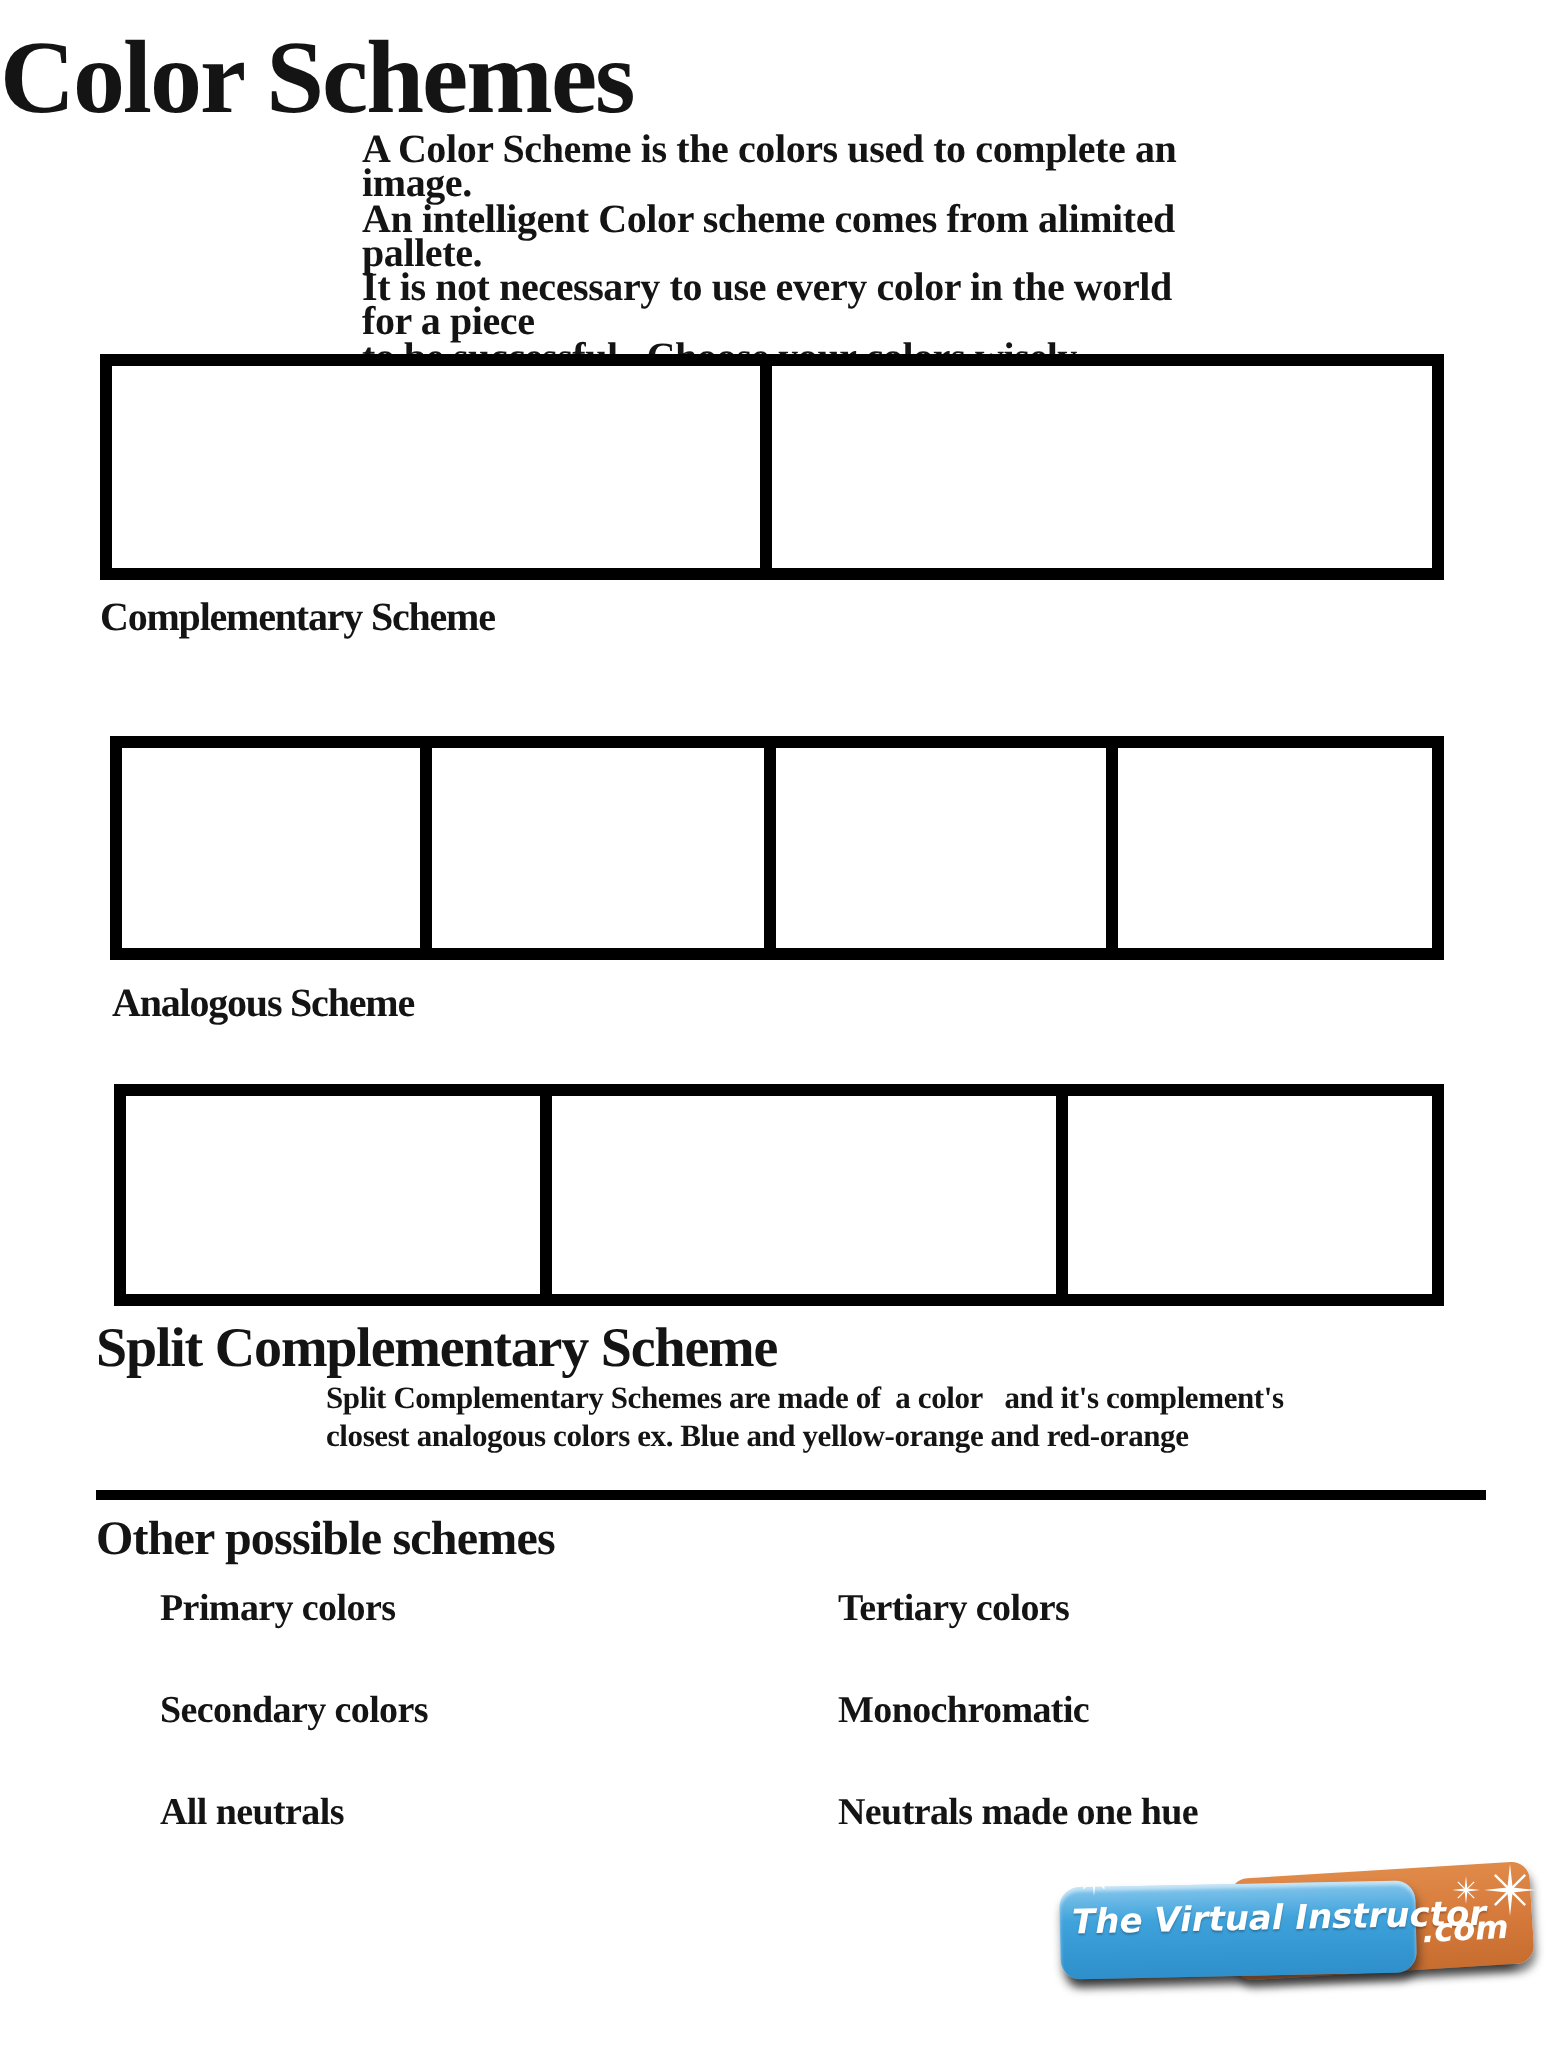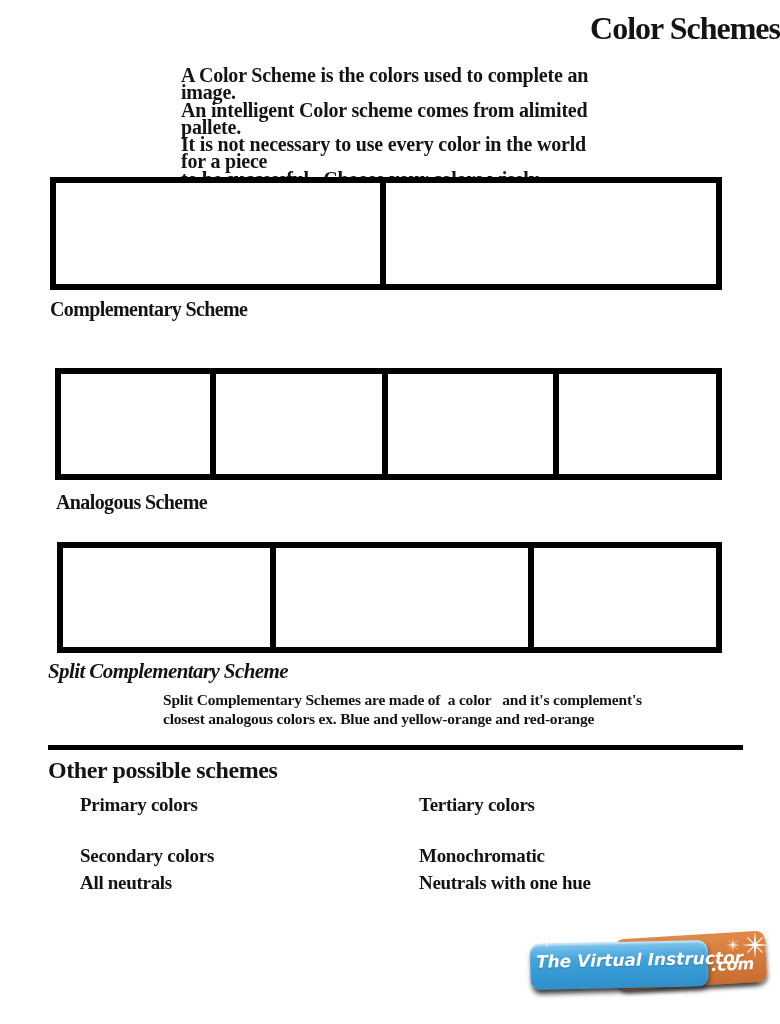--- a/index.html
+++ b/index.html
@@ -4,22 +4,22 @@
 <style>
   html,body{margin:0;padding:0;}
   body{
     width:780px;height:1024px;background:#ffffff;position:relative;
     font-family:"Liberation Serif", serif;color:#141414;overflow:hidden;
   }
   .abs{position:absolute;}
 
   
   .title{
-    top:10px;left:0;width:780px;text-align:right;
-    font-size:32px;font-weight:bold;letter-spacing:-1px;
+    top:10px;left:0;width:780px;text-align:left;
+    font-size:52px;font-weight:bold;letter-spacing:-1px;
   }
   .intro{
     left:181px;top:67px;width:420px;
     font-size:20px;font-weight:bold;line-height:17.3px;
     letter-spacing:-0.2px;white-space:pre-wrap;
   }
 
   
   .scheme-box{
     position:absolute;box-sizing:border-box;border:6px solid #000;
@@ -38,41 +38,41 @@
   .box-split{left:57px;top:542px;width:665px;height:111px;}
   .box-split .c1{width:207px;}
   .box-split .c2{width:258px;}
   .box-split .c3{flex:1;}
 
   .scheme-label{
     font-weight:bold;letter-spacing:-0.6px;font-size:20px;white-space:nowrap;
   }
   .label-complementary{left:50px;top:298px;}
   .label-analogous{left:56px;top:491px;}
-  .label-split{left:48px;top:659px;font-size:21px;font-style:italic;}
+  .label-split{left:48px;top:659px;font-size:28px;}
 
   .split-note{
     left:147px;top:691px;width:520px;
     font-size:15.5px;font-weight:bold;line-height:18.5px;
     letter-spacing:-0.2px;white-space:pre-wrap;margin-left:16px;
   }
 
   .divider-rule{left:48px;top:745px;width:695px;height:5px;background:#000;}
 
   .other-heading{
     left:48px;top:757px;font-size:24px;font-weight:bold;letter-spacing:-0.4px;
   }
   .scheme-item{
     position:absolute;font-size:19px;font-weight:bold;letter-spacing:-0.3px;white-space:nowrap;
   }
   .col-left{left:80px;}
   .col-right{left:395px;margin-left:24px;}
   .row-0{top:794px;}
   .row-1{top:845px;}
-  .row-2{top:872px;}
+  .row-2{top:896px;}
 
   
   .logo{left:530px;top:934px;width:238px;height:62px;}
   .logo-shadow{
     position:absolute;left:6px;top:44px;width:222px;height:10px;
     background:rgba(25,25,25,0.85);filter:blur(3px);transform:rotate(-2deg);
   }
   .logo-orange{
     position:absolute;left:86px;top:1px;width:150px;height:51px;
     background:linear-gradient(180deg,#e austere08a4a 0%, #d77c3c 45%, #c76d30 100%);
@@ -136,21 +136,21 @@
 <div class="abs divider-rule"></div>
 
 <div class="abs other-heading">Other possible schemes</div>
 
 <div class="scheme-item col-left row-0">Primary colors</div>
 <div class="scheme-item col-left row-1">Secondary colors</div>
 <div class="scheme-item col-left row-2">All neutrals</div>
 
 <div class="scheme-item col-right row-0">Tertiary colors</div>
 <div class="scheme-item col-right row-1">Monochromatic</div>
-<div class="scheme-item col-right row-2">Neutrals with one hue</div>
+<div class="scheme-item col-right row-2">Neutrals made one hue</div>
 
 <div class="abs logo">
   <div class="logo-shadow"></div>
   <div class="logo-orange"></div>
   <div class="logo-blue"></div>
   <div class="logo-brand">The Virtual Instructor</div>
   <div class="logo-suffix">.com</div>
 
   <svg class="sparkle" style="left:8px;top:-4px;width:18px;height:18px;" viewBox="0 0 24 24">
     <path d="M12 0 L13.2 10.8 L24 12 L13.2 13.2 L12 24 L10.8 13.2 L0 12 L10.8 10.8 Z" fill="#ffffff"></path>

